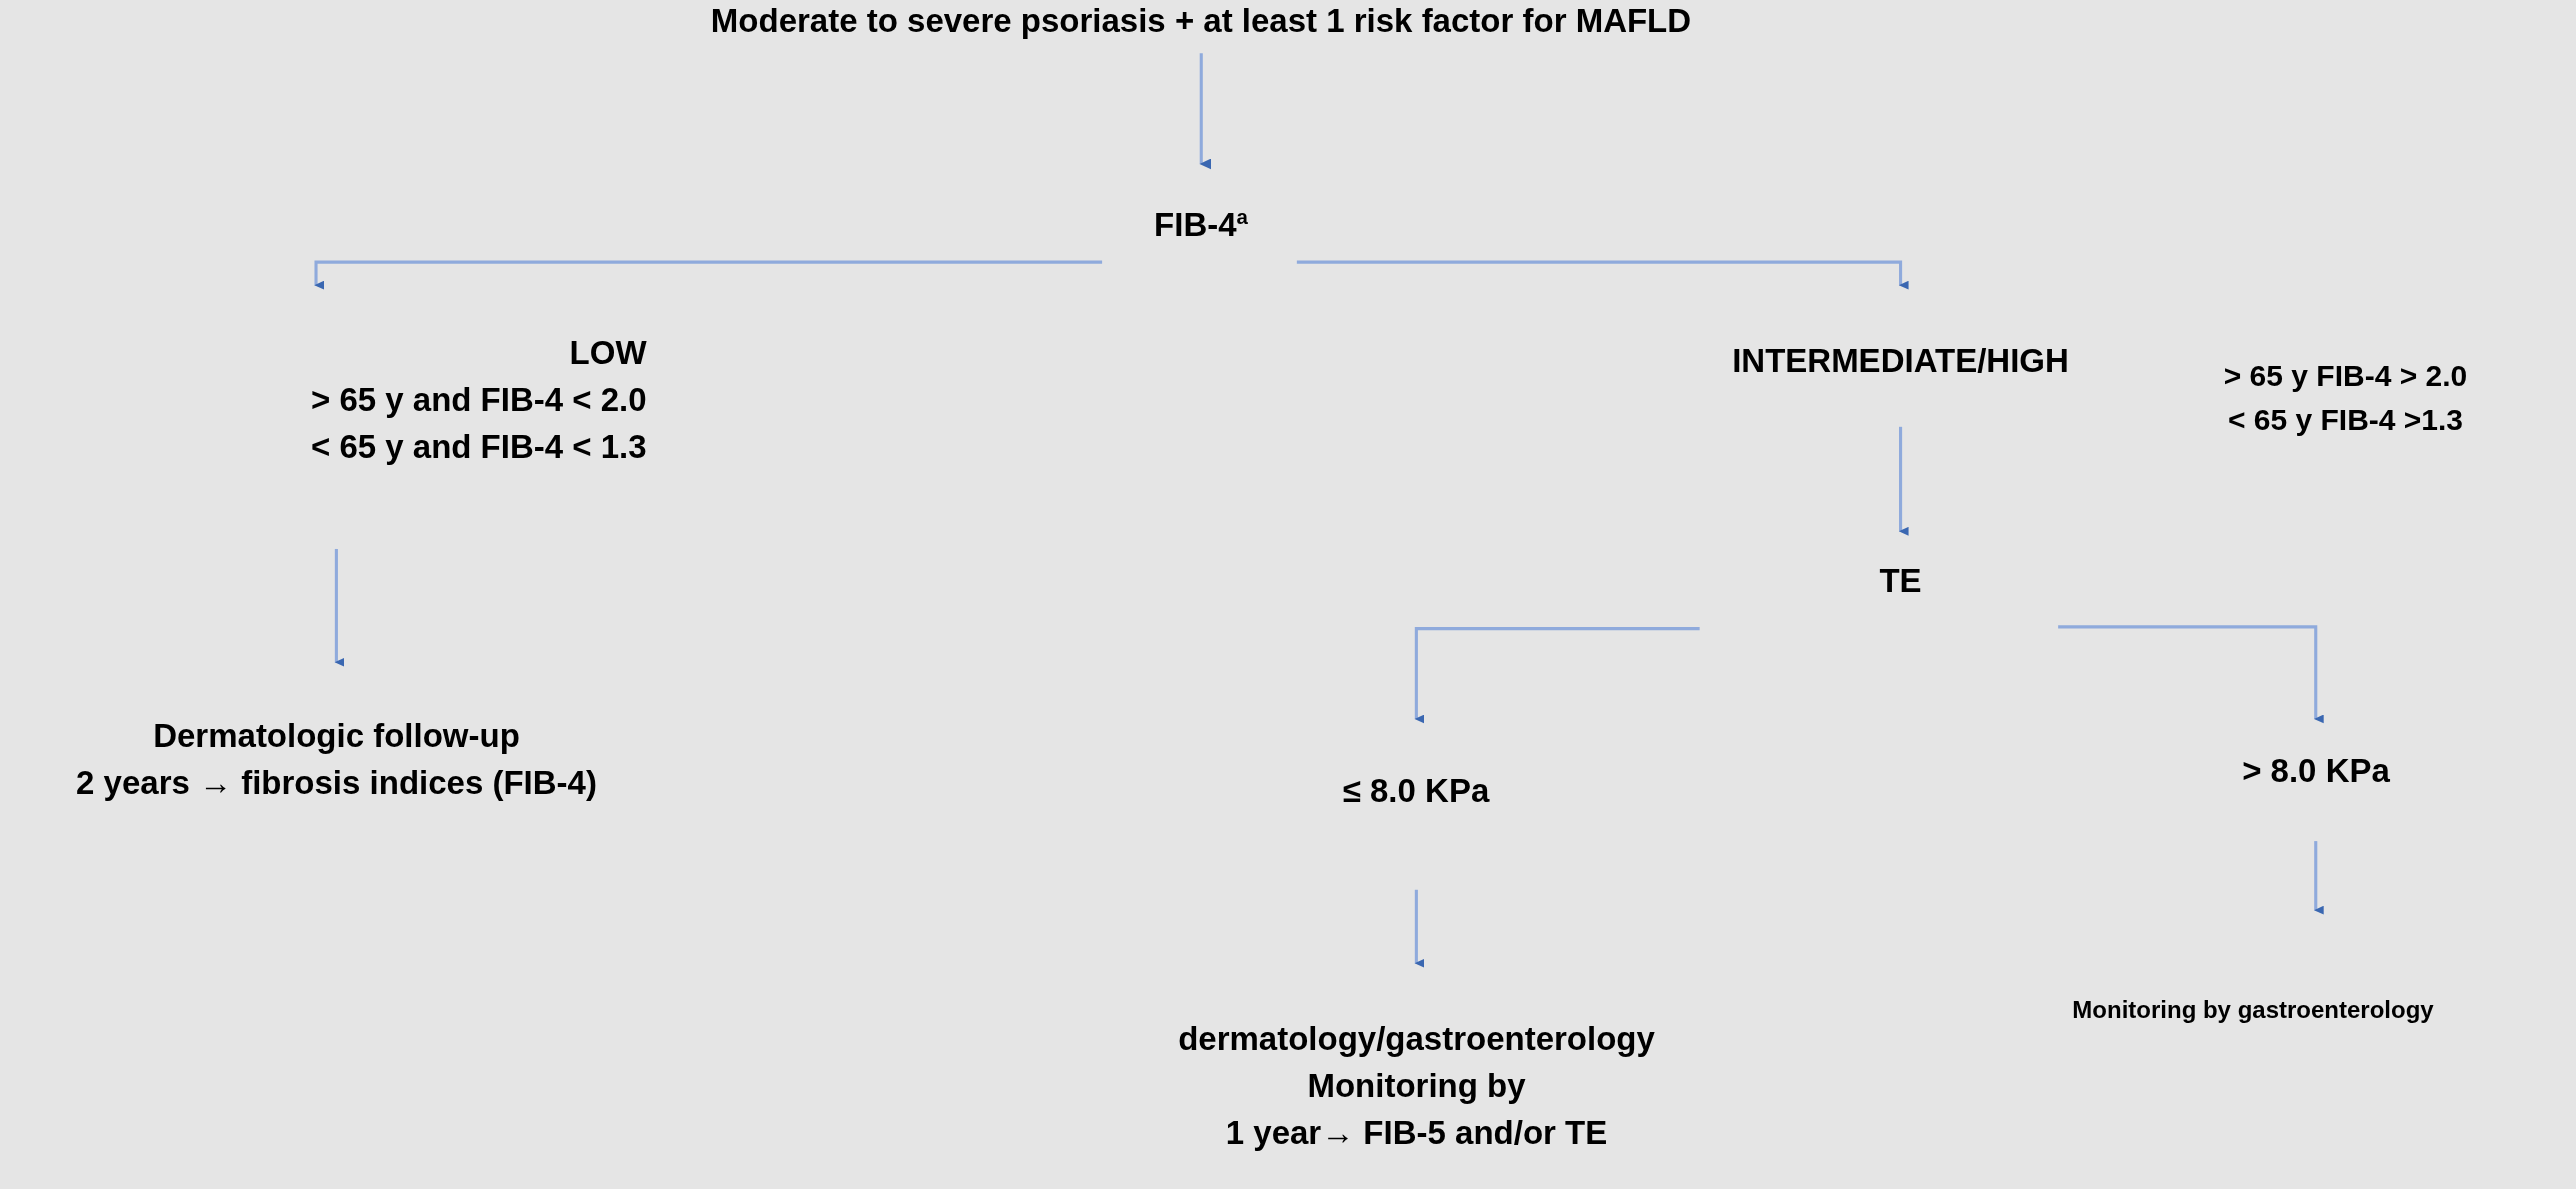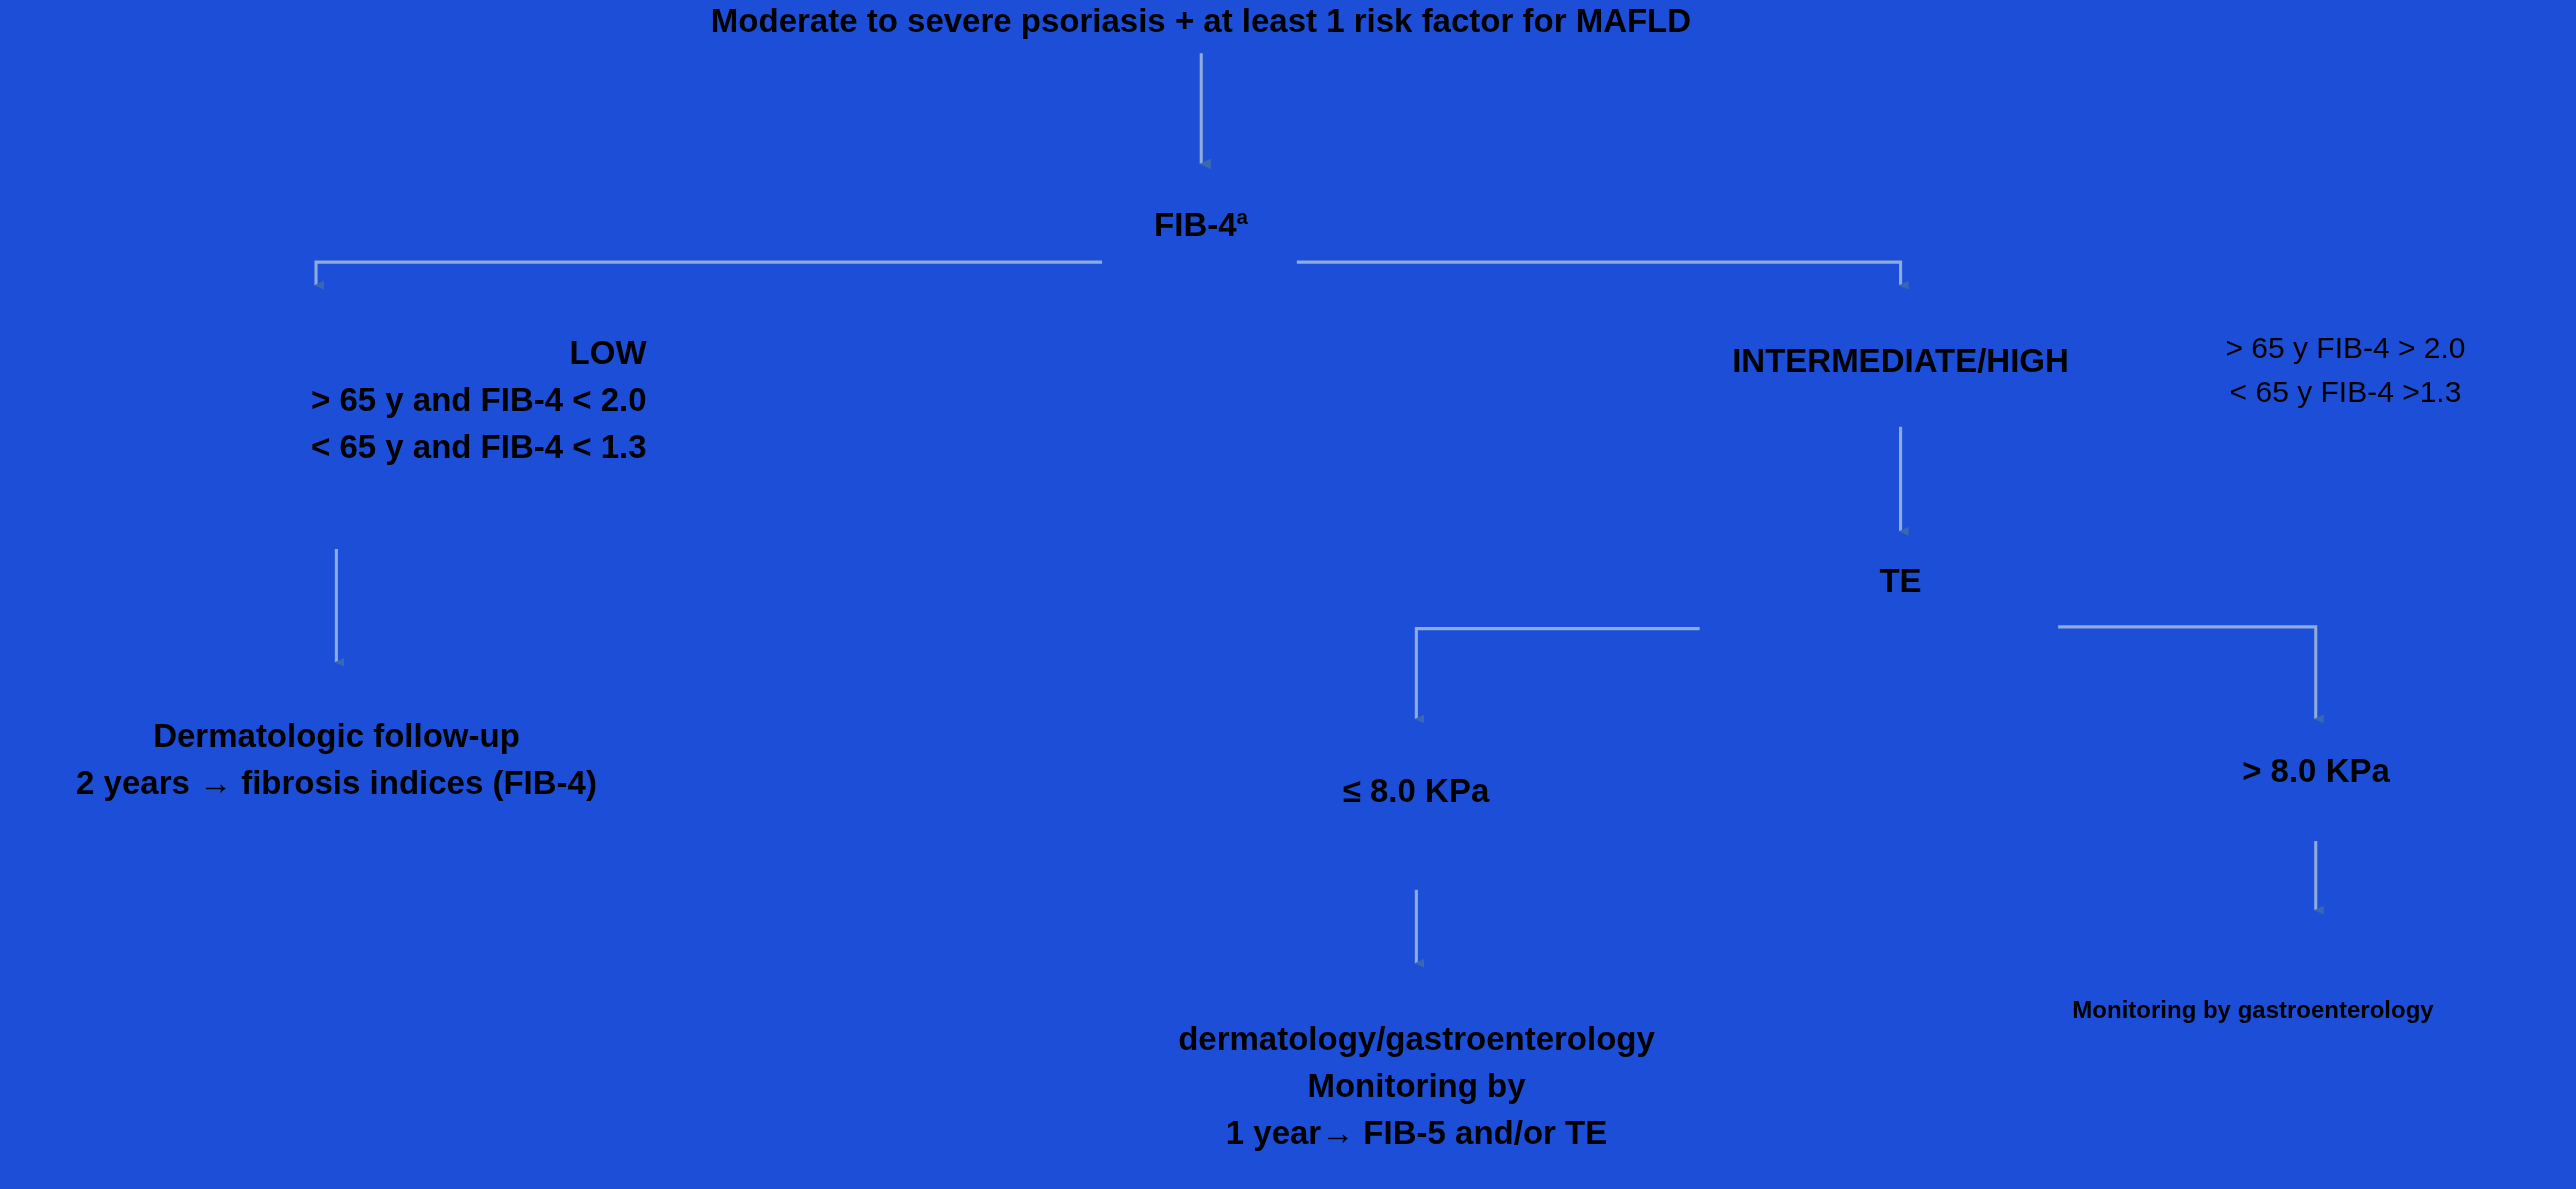--- a/index.html
+++ b/index.html
@@ -4,33 +4,33 @@
 <style>
   html, body {
     margin: 0;
     padding: 0;
     background: #ffffff;
   }
   #canvas {
     position: relative;
     width: 2576px;
     height: 1190px;
-    background: #1d4ed8;
+    background: #e5e5e5;
     overflow: hidden;
     font-family: "Liberation Sans", sans-serif;
     color: #000000;
   }
   .node {
     position: absolute;
     text-align: center;
     line-height: 1.42;
     white-space: nowrap;
   }
   .b { font-weight: bold; }
-  .reg { font-weight: normal; }
+  .reg { font-weight: bold; margin-top: 28px; }
   .line { display: block; }
   svg.edges {
     position: absolute;
     left: 0;
     top: 0;
     width: 2576px;
     height: 1190px;
     pointer-events: none;
   }
   sup {

